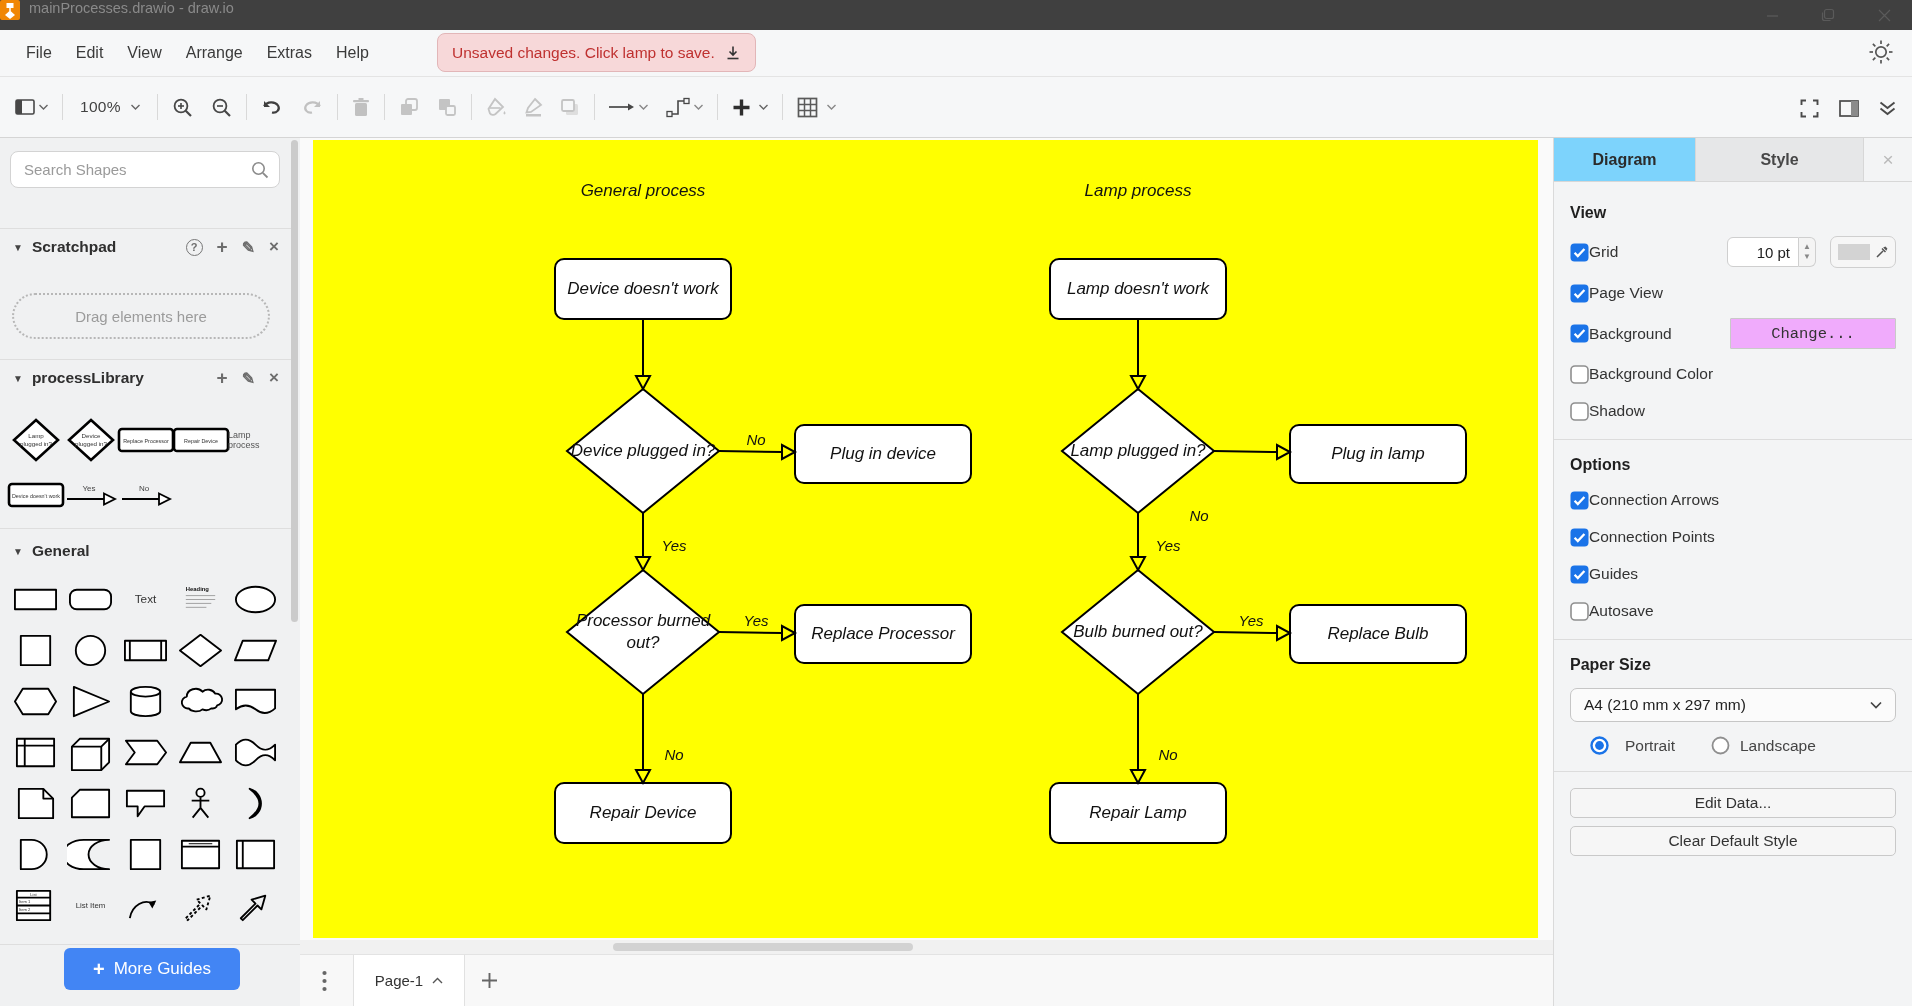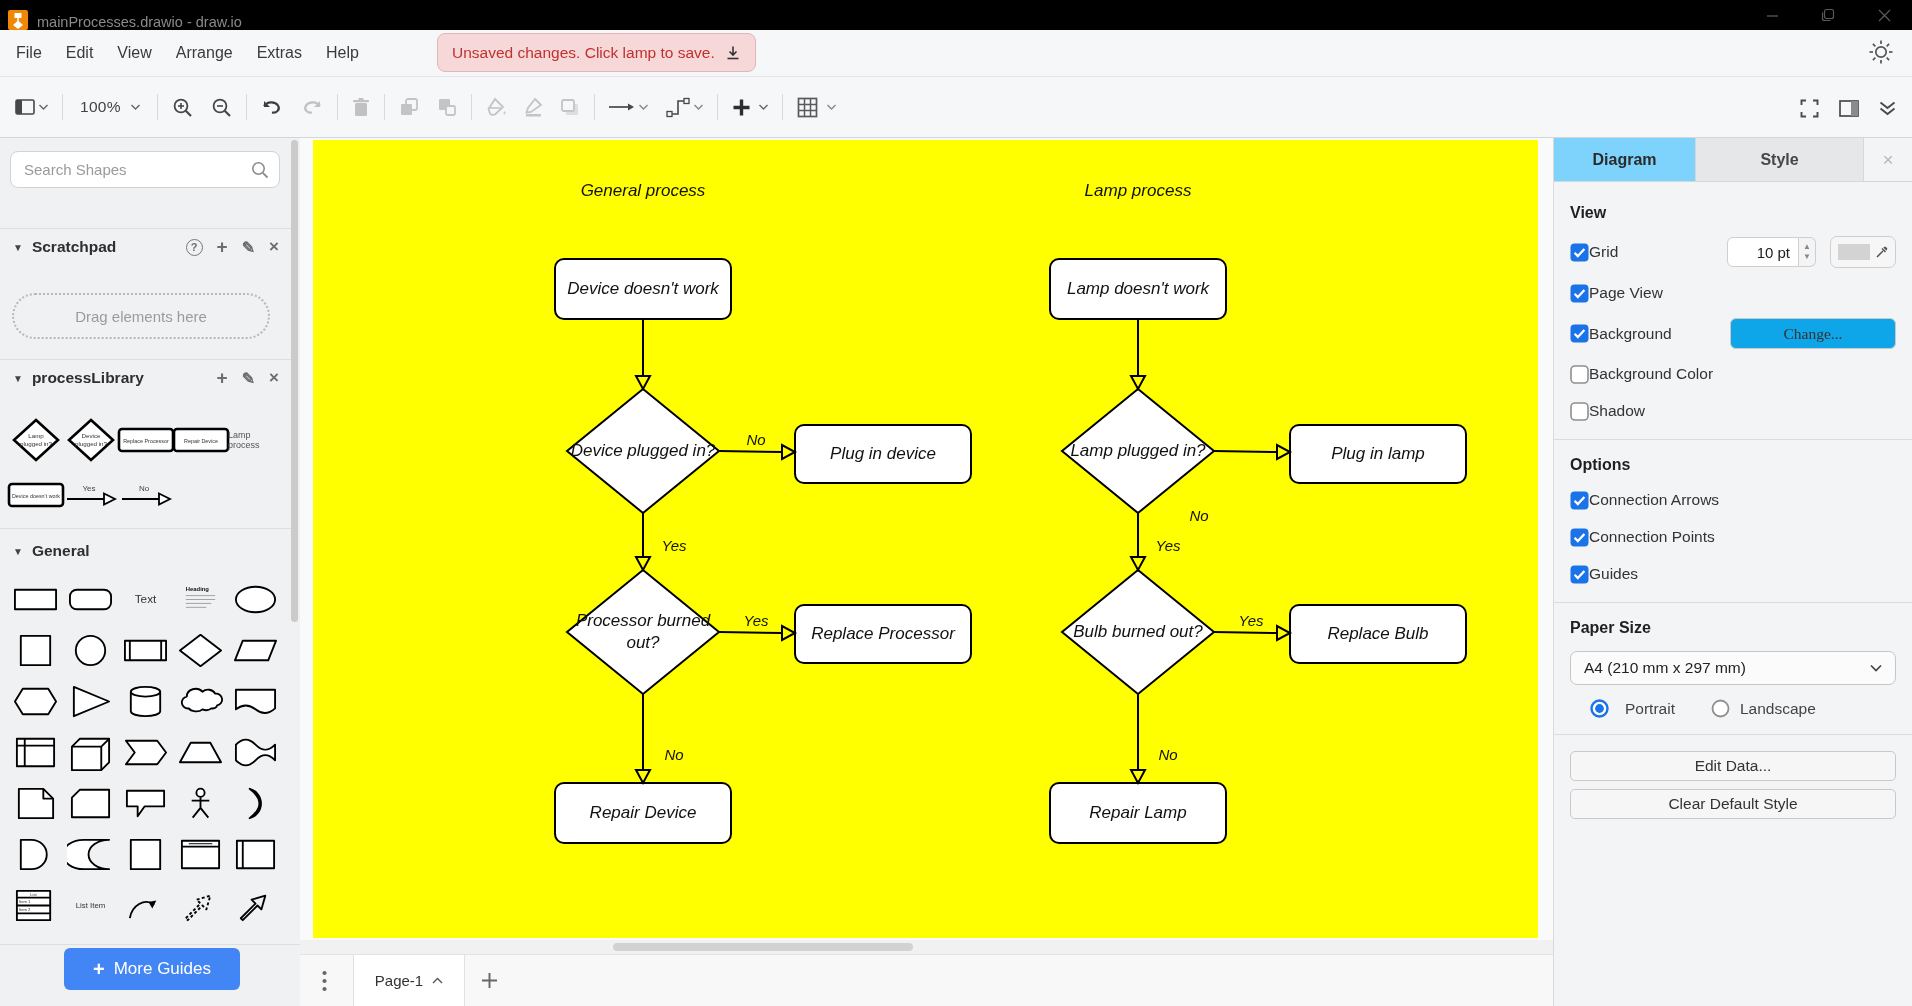--- a/index.html
+++ b/index.html
@@ -1,26 +1,26 @@
 <!DOCTYPE html>
 <html><head>
 <meta charset="utf-8">
 <style>
   *{box-sizing:border-box;margin:0;padding:0}
   html,body{width:1912px;height:1006px;overflow:hidden;font-family:"Liberation Sans",sans-serif;background:#fff;position:relative}
   svg{display:block}
   
-  .titlebar{position:absolute;top:0;left:0;right:0;height:30px;background:#000000;display:flex;align-items:flex-end;padding-left:8px}
+  .titlebar{position:absolute;top:0;left:0;right:0;height:30px;background:#404040;display:flex;align-items:flex-start;}
   .title-text{color:#8a8a8a;font-size:14.5px;margin-left:9px}
   .win-controls{position:absolute;right:0;top:0;height:30px;display:flex}
   .win-btn{width:56px;height:30px;display:flex;align-items:center;justify-content:center;color:#5a5a5a}
   
   .menubar{position:absolute;top:30px;left:0;right:0;height:46px;background:#f6f7f8;display:flex;align-items:center}
   .menu-item{font-size:16px;color:#3a3a3a;padding:0 12px;cursor:default}
-  .menu-item:first-child{padding-left:16px}
+  .menu-item:first-child{padding-left:26px}
   .unsaved{position:absolute;left:437px;top:3px;height:39px;display:flex;align-items:center;gap:10px;background:#f7d8d9;border:1px solid #e2b6b8;border-radius:8px;padding:0 14px;font-size:15.5px;color:#bf3130}
   .sun-btn{position:absolute;right:16px;top:7px}
   
   .toolbar{position:absolute;top:76px;left:0;right:0;height:62px;background:#f6f7f8;border-top:1px solid #e4e4e4;border-bottom:1px solid #d5d5d5;display:flex;align-items:center;padding-left:10px}
   .tb-btn{display:flex;align-items:center;gap:4px;padding:5px;border-radius:3px}
   .tb-sep{width:1px;height:26px;background:#d9d9d9;margin:0 9px}
   .zoom-label{font-size:15.5px;color:#424242;letter-spacing:.3px}
   .tb-right{position:absolute;right:16px;top:0;height:62px;display:flex;align-items:center;gap:20px}
   
   .sidebar{position:absolute;left:0;top:138px;width:300px;bottom:0;background:#f0f1f2;overflow:hidden}
@@ -62,21 +62,21 @@
   .fp-body{padding:16px 16px 0 16px}
   .fp-heading{font-size:16px;font-weight:700;color:#1f1f1f;margin:6px 0 14px}
   .fp-row{display:flex;align-items:center;margin-bottom:13px;font-size:15.5px;color:#333;min-height:24px}
   .fp-row .lbl{}
   .fp-div{height:1px;background:#dcdcdc;margin:16px -16px}
   .grid-ctrls{margin-left:auto;display:flex;align-items:center}
   .grid-input{width:72px;height:30px;background:#fff;border:1px solid #cfcfcf;border-radius:6px 0 0 6px;display:flex;align-items:center;justify-content:flex-end;padding-right:8px;font-size:15px;color:#222}
   .spinner{width:17px;height:30px;border:1px solid #cfcfcf;border-left:none;border-radius:0 6px 6px 0;background:#f4f4f4;display:flex;flex-direction:column;align-items:center;justify-content:center;gap:2px;color:#888;font-size:8px;line-height:1}
   .swatch-btn{margin-left:14px;width:66px;height:32px;border:1px solid #cfcfcf;border-radius:7px;background:#f6f6f6;display:flex;align-items:center;justify-content:center;gap:5px}
   .swatch-fill{width:32px;height:16px;background:#d3d3d3}
-  .change-btn{margin-left:auto;width:166px;height:31px;background:#0ea5e9;border:1px solid #c9c9c9;border-radius:6px;font-size:15.5px;color:#333;font-family:Liberation Serif, serif}
+  .change-btn{margin-left:auto;width:166px;height:31px;background:#f0abfc;border:1px solid #c9c9c9;border-radius:1px;font-size:15.5px;color:#333;font-family:Liberation Mono, monospace}
   .paper-select{height:34px;border:1px solid #c6c6c6;border-radius:7px;background:#fbfbfb;display:flex;align-items:center;padding:0 13px;font-size:15.5px;color:#222;margin-bottom:14px}
   .radio-row{display:flex;align-items:center;gap:10px;margin-left:20px;margin-bottom:4px;font-size:15.5px;color:#444}
   .radio-row .gap{width:16px}
   .fp-btn{display:block;width:100%;height:30px;margin-bottom:8px;background:#f6f6f6;border:1px solid #c9c9c9;border-radius:5px;font-size:15.5px;color:#333;font-family:inherit}
   .cb{flex:0 0 auto}
 </style>
 </head>
 <body>
 
 <div class="titlebar">
@@ -746,20 +746,26 @@
         </svg>
         <span class="lbl">Connection Points</span>
       </div>
       <div class="fp-row">
         <svg class="cb" width="19" height="19" viewBox="0 0 19 19">
           <rect x="0.5" y="0.5" width="18" height="18" rx="4" fill="#1a73e8"></rect>
           <path d="M4.6 9.8 l3.2 3.2 L14.4 6" fill="none" stroke="#fff" stroke-width="2.3"></path>
         </svg>
         <span class="lbl">Guides</span>
       </div>
+      <div class="fp-row">
+        <svg class="cb" width="19" height="19" viewBox="0 0 19 19">
+          <rect x="1" y="1" width="17" height="17" rx="4" fill="#fff" stroke="#8f8f8f" stroke-width="1.6"></rect>
+        </svg>
+        <span class="lbl">Autosave</span>
+      </div>
       <div class="fp-div"></div>
       <div class="fp-heading">Paper Size</div>
       <div class="paper-select">
         <span>A4 (210 mm x 297 mm)</span>
         <svg width="12" height="8" style="margin-left:auto">
           <path d="M1 1.5 L6 6.5 L11 1.5" fill="none" stroke="#444" stroke-width="1.7"></path>
         </svg>
       </div>
       <div class="radio-row">
         <span style="display:flex;align-items:center;gap:16px">

